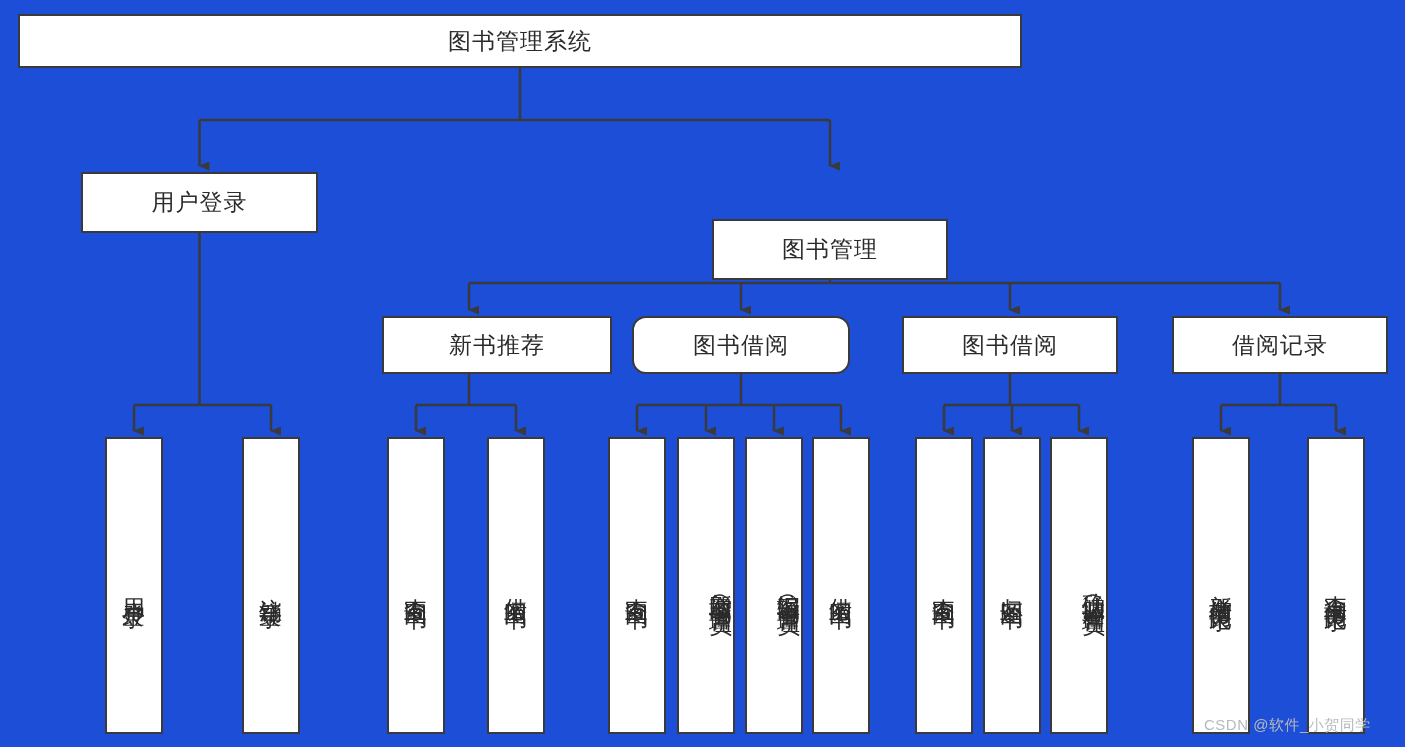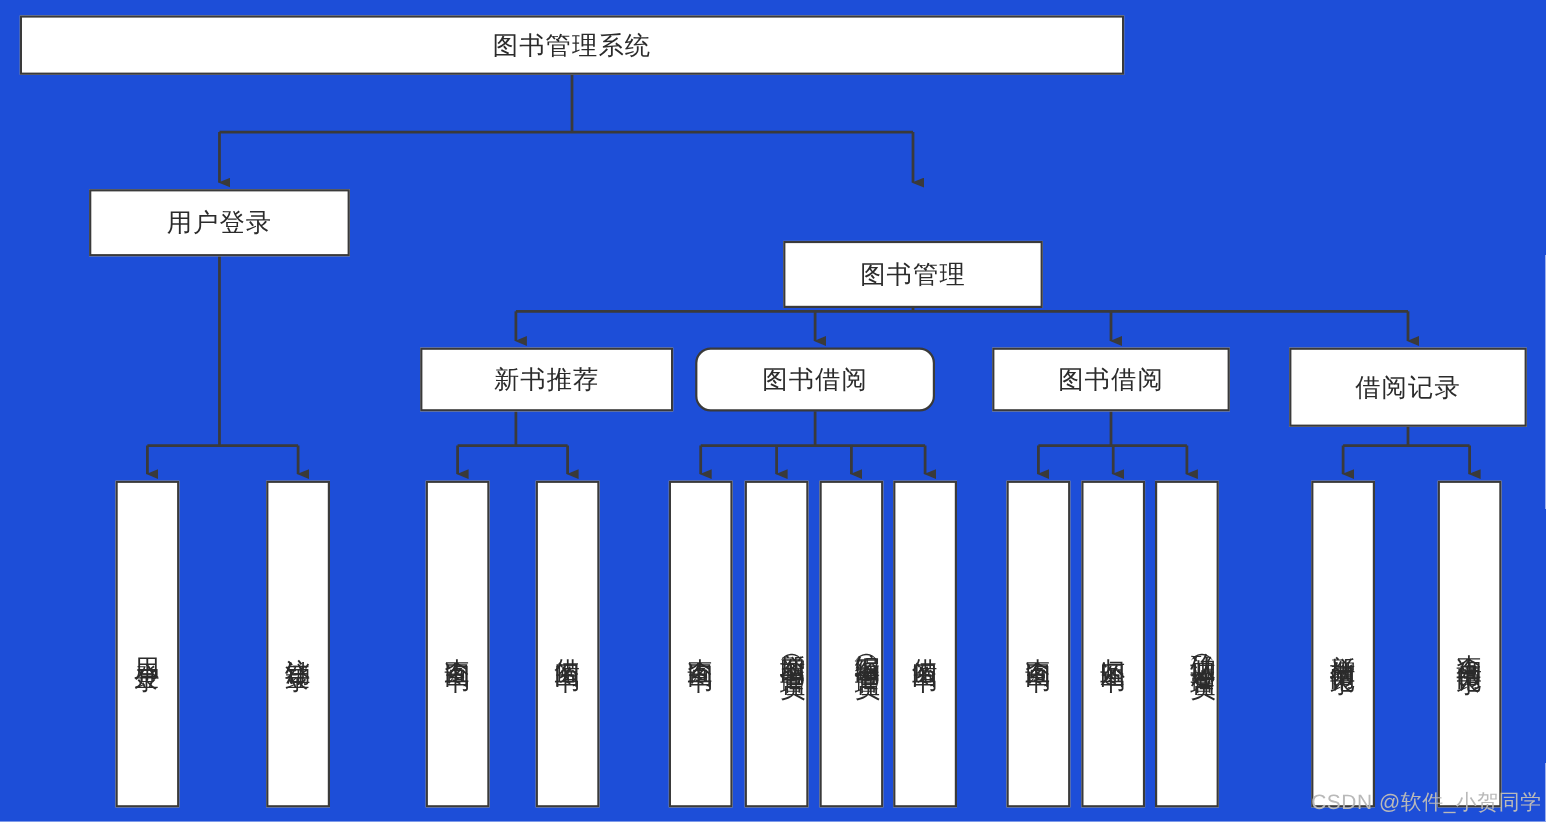--- a/index.html
+++ b/index.html
@@ -49,24 +49,25 @@
     padding-top: 6px;
     line-height: 1.05;
     white-space: nowrap;
   }
   .node.vert.centered {
     align-items: center;
     padding-top: 0;
   }
   .watermark {
     position: absolute;
-    font-size: 19px;
+    font-size: 15px;
     color: #b9b9b9;
     white-space: nowrap;
     letter-spacing: 0.5px;
+    margin-left: 12px;
   }
 </style>
 </head>
 <body>
 
 <div id="canvas">
 
   <svg id="wires" viewBox="0 0 1405 747" xmlns="http://www.w3.org/2000/svg">
     <defs>
       <marker id="arrowhead" markerWidth="9" markerHeight="11" refX="4.5" refY="10" orient="auto" markerUnits="userSpaceOnUse">
@@ -118,21 +119,21 @@
   </svg>
 
   <div class="node horiz" style="left:18px;top:14px;width:1004px;height:54px;">图书管理系统</div>
 
   <div class="node horiz" style="left:81px;top:172px;width:237px;height:61px;">用户登录</div>
   <div class="node horiz" style="left:712px;top:172px;width:236px;height:61px;margin-top:47px;">图书管理</div>
 
   <div class="node horiz" style="left:360px;top:316px;width:230px;height:58px;margin-left:22px;">新书推荐</div>
   <div class="node horiz" style="left:632px;top:316px;width:218px;height:58px;border-radius:14px;">图书借阅</div>
   <div class="node horiz" style="left:902px;top:316px;width:216px;height:58px;">图书借阅</div>
-  <div class="node horiz" style="left:1172px;top:316px;width:216px;height:72px;">借阅记录</div>
+  <div class="node horiz" style="left:1172px;top:316px;width:216px;height:58px;">借阅记录</div>
 
   <div class="node vert centered" style="left:105px;top:437px;width:58px;height:297px;">用户登录</div>
   <div class="node vert centered" style="left:242px;top:437px;width:58px;height:297px;">注销登录</div>
 
   <div class="node vert centered" style="left:387px;top:437px;width:58px;height:297px;">查询图书</div>
   <div class="node vert centered" style="left:487px;top:437px;width:58px;height:297px;">借阅图书</div>
 
   <div class="node vert centered" style="left:608px;top:437px;width:58px;height:297px;">查询图书</div>
   <div class="node vert" style="left:677px;top:437px;width:58px;height:297px;">新增图书（管理员）</div>
   <div class="node vert" style="left:745px;top:437px;width:58px;height:297px;">编辑图书（管理员）</div>

